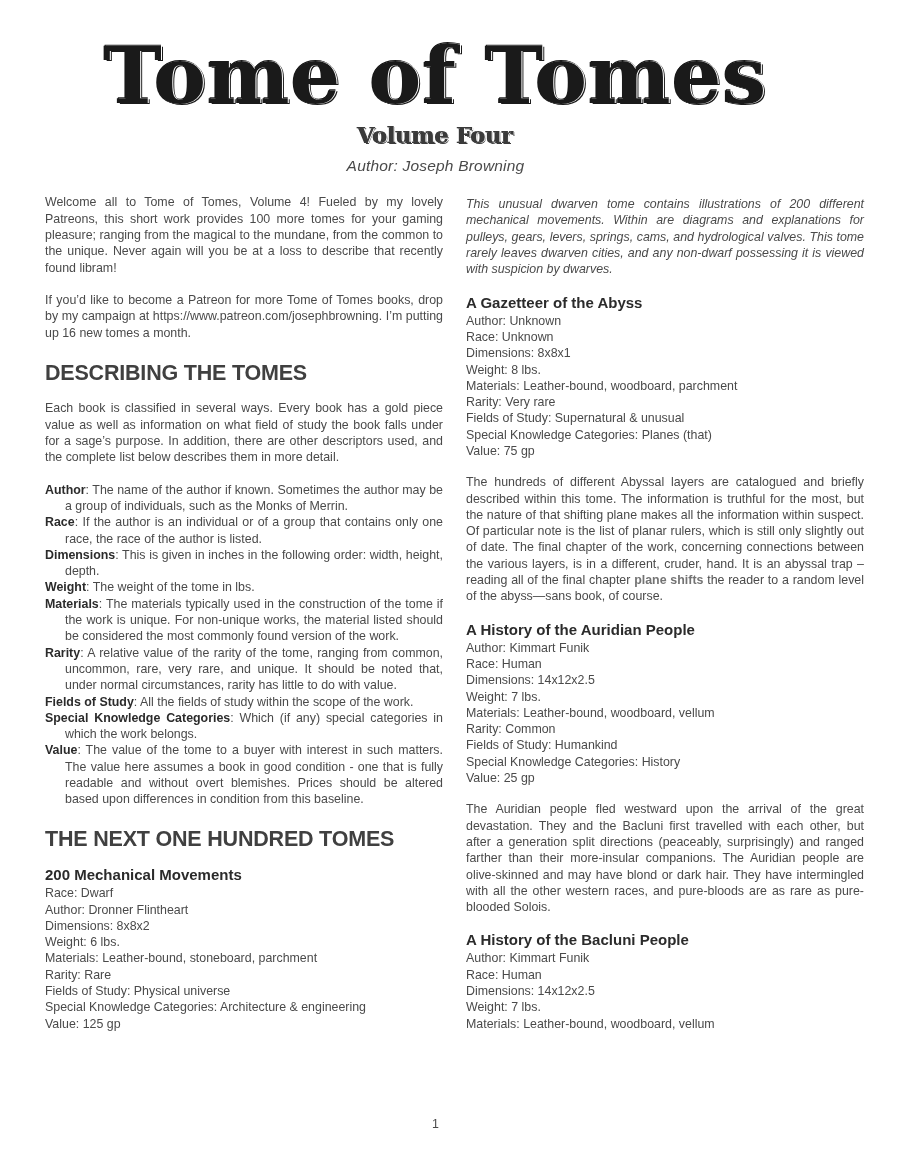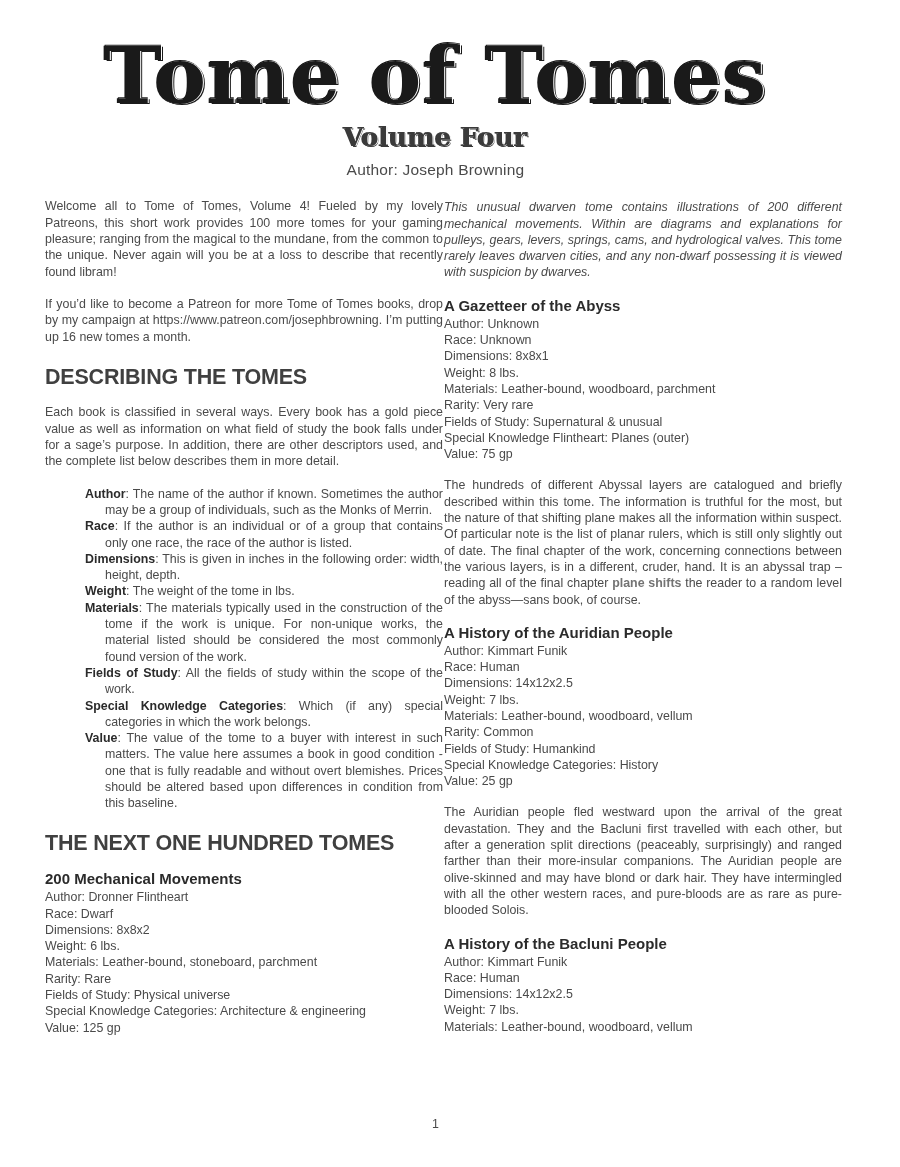--- a/index.html
+++ b/index.html
@@ -40,44 +40,45 @@
     text-shadow:
        1px 0 0 #ffffff,
        2px 1px 0 #1a1a1a,
       -1px 0 0 #1a1a1a,
        0 -1px 0 #1a1a1a;
     white-space: nowrap;
   }
   .title-volume {
     font-family: "DejaVu Serif", "Liberation Serif", serif;
     font-weight: 700;
-    font-size: 26px;
+    font-size: 22px;
     line-height: 1;
     color: #3a3a3a;
     margin: 10px 0 0 0;
     text-shadow:
        1px 0 0 #ffffff,
        1px 1px 0 #3a3a3a,
       -1px 0 0 #3a3a3a;
     white-space: nowrap;
   }
   .title-author {
     font-family: "Liberation Sans", sans-serif;
     font-size: 15.5px;
     color: #4a4a4a;
     margin: 11px 0 0 0;
     letter-spacing: 0.2px;
+    font-style: italic;
   }
 
   
   .columns {
     display: flex;
-    gap: 1px;
+    gap: 23px;
     margin-top: 19px;
-    align-items: center;
+    align-items: flex-end;
   }
   .col {
     width: 398px;
     flex: 0 0 398px;
   }
 
   p, .dl-item, .entry-line {
     font-size: 12.4px;
     line-height: 16.3px;
     color: #4a4a4a;
@@ -95,21 +96,21 @@
     font-weight: 700;
     font-size: 21.5px;
     line-height: 1.1;
     letter-spacing: -0.2px;
     color: #404040;
     margin: 20px 0 15px 0;
   }
   h2.section.first { margin-top: 21px; }
 
   
-  .dl { margin-top: 2px; margin-left: 40px; }
+  .dl { margin-top: 2px; }
   .dl-item {
     text-align: justify;
     padding-left: 20px;
     text-indent: -20px;
     margin-bottom: 0;
   }
   .dl-item b { color: #2b2b2b; font-weight: 700; }
 
   
   .entry { margin-bottom: 0; }
@@ -162,31 +163,32 @@
       <h2 class="section first">DESCRIBING THE TOMES</h2>
 
       <p class="body">Each book is classified in several ways. Every book has a gold piece value as well as information on what field of study the book falls under for a sage’s purpose. In addition, there are other descriptors used, and the complete list below describes them in more detail.</p>
 
       <div class="dl">
         <p class="dl-item"><b>Author</b><span>: </span><span>The name of the author if known. Sometimes the author may be a group of individuals, such as the Monks of Merrin.</span></p>
         <p class="dl-item"><b>Race</b><span>: </span><span>If the author is an individual or of a group that contains only one race, the race of the author is listed.</span></p>
         <p class="dl-item"><b>Dimensions</b><span>: </span><span>This is given in inches in the following order: width, height, depth.</span></p>
         <p class="dl-item"><b>Weight</b><span>: </span><span>The weight of the tome in lbs.</span></p>
         <p class="dl-item"><b>Materials</b><span>: </span><span>The materials typically used in the construction of the tome if the work is unique. For non-unique works, the material listed should be considered the most commonly found version of the work.</span></p>
+        <p class="dl-item"><b>Rarity</b><span>: </span><span>A relative value of the rarity of the tome, ranging from common, uncommon, rare, very rare, and unique. It should be noted that, under normal circumstances, rarity has little to do with value.</span></p>
         <p class="dl-item"><b>Fields of Study</b><span>: </span><span>All the fields of study within the scope of the work.</span></p>
         <p class="dl-item"><b>Special Knowledge Categories</b><span>: </span><span>Which (if any) special categories in which the work belongs.</span></p>
         <p class="dl-item"><b>Value</b><span>: </span><span>The value of the tome to a buyer with interest in such matters. The value here assumes a book in good condition - one that is fully readable and without overt blemishes. Prices should be altered based upon differences in condition from this baseline.</span></p>
       </div>
 
       <h2 class="section">THE NEXT ONE HUNDRED TOMES</h2>
 
       <div class="entry">
         <div class="entry-title">200 Mechanical Movements</div>
+        <div class="entry-line">Race: Dwarf</div>
         <div class="entry-line">Author: Dronner Flintheart</div>
-        <div class="entry-line">Race: Dwarf</div>
         <div class="entry-line">Dimensions: 8x8x2</div>
         <div class="entry-line">Weight: 6 lbs.</div>
         <div class="entry-line">Materials: Leather-bound, stoneboard, parchment</div>
         <div class="entry-line">Rarity: Rare</div>
         <div class="entry-line">Fields of Study: Physical universe</div>
         <div class="entry-line">Special Knowledge Categories: Architecture &amp; engineering</div>
         <div class="entry-line">Value: 125 gp</div>
       </div>
 
     </div>
@@ -197,21 +199,21 @@
 
       <div class="entry">
         <div class="entry-title">A Gazetteer of the Abyss</div>
         <div class="entry-line">Author: Unknown</div>
         <div class="entry-line">Race: Unknown</div>
         <div class="entry-line">Dimensions: 8x8x1</div>
         <div class="entry-line">Weight: 8 lbs.</div>
         <div class="entry-line">Materials: Leather-bound, woodboard, parchment</div>
         <div class="entry-line">Rarity: Very rare</div>
         <div class="entry-line">Fields of Study: Supernatural &amp; unusual</div>
-        <div class="entry-line">Special Knowledge Flintheart: Planes (outer)</div>
+        <div class="entry-line">Special Knowledge Categories: Planes (that)</div>
         <div class="entry-line">Value: 75 gp</div>
       </div>
 
       <p class="body entry-desc"><span>The hundreds of different Abyssal layers are catalogued and briefly described within this tome. The information is truthful for the most, but the nature of that shifting plane makes all the information within suspect. Of particular note is the list of planar rulers, which is still only slightly out of date. The final chapter of the work, concerning connections between the various layers, is in a different, cruder, hand. It is an abyssal trap – reading all of the final chapter </span><b>plane shifts</b><span> the reader to a random level of the abyss—sans book, of course.</span></p>
 
       <div class="entry">
         <div class="entry-title">A History of the Auridian People</div>
         <div class="entry-line">Author: Kimmart Funik</div>
         <div class="entry-line">Race: Human</div>
         <div class="entry-line">Dimensions: 14x12x2.5</div>

